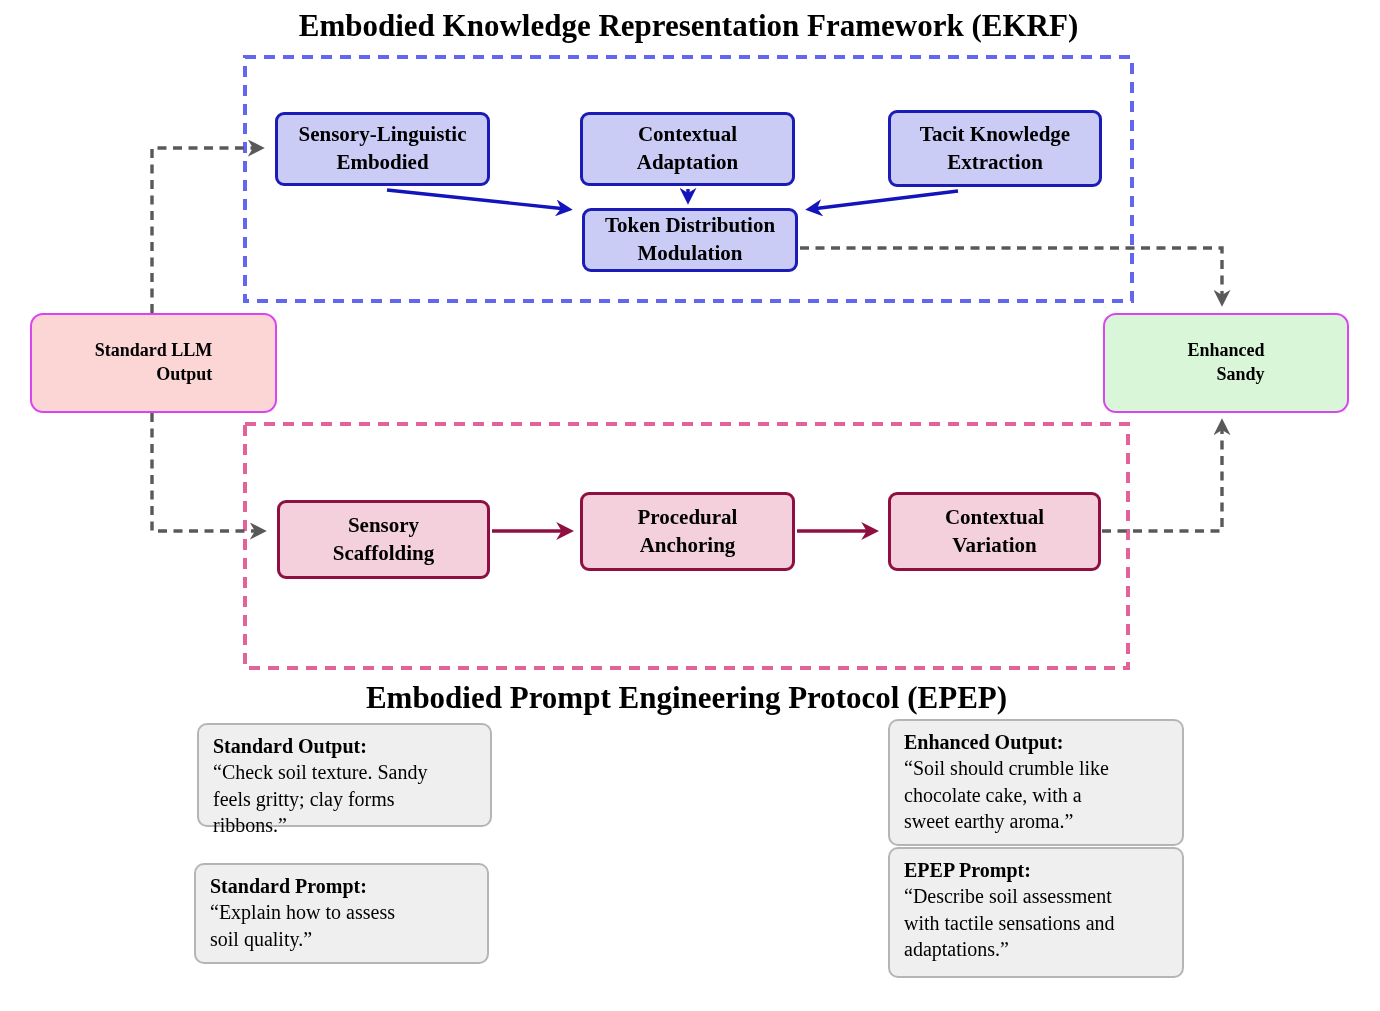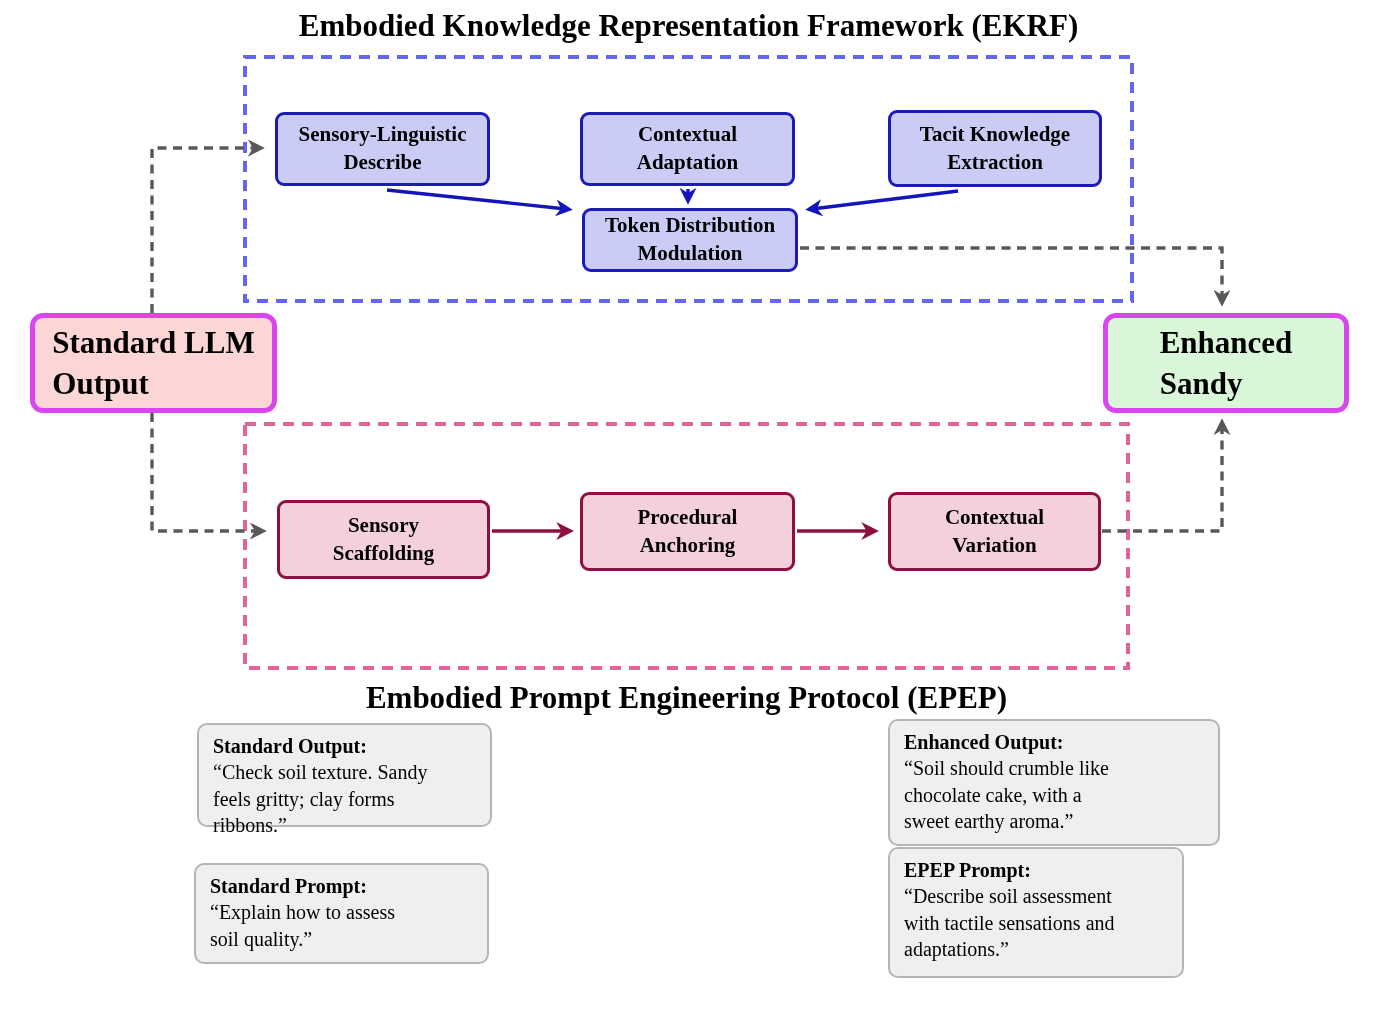--- a/index.html
+++ b/index.html
@@ -16,22 +16,22 @@
     position:absolute;z-index:2;box-sizing:border-box;
     display:flex;align-items:center;justify-content:center;
     text-align:center;white-space:pre-line;font-weight:bold;
     font-size:21px;line-height:1.32;border-radius:9px;
   }
   .node.blue{background:var(--module-blue-fill,#cbccf6);border:3px solid var(--module-blue-border,#1b1bb5);}
   .node.pink{background:var(--module-pink-fill,#f3d0dc);border:3px solid var(--module-pink-border,#8f1040);}
   .ionode{
     position:absolute;z-index:2;box-sizing:border-box;
     display:flex;align-items:center;justify-content:center;
-    text-align:left;white-space:pre-line;font-weight:bold;
-    font-size:31px;line-height:1.33;border:5px solid #d946ef;border-radius:13px;
+    text-align:right;white-space:pre-line;font-weight:bold;
+    font-size:18px;line-height:1.33;border:2px solid #d946ef;border-radius:13px;
   }
   .example{
     position:absolute;z-index:2;box-sizing:border-box;
     background:var(--example-box-fill,#efefef);
     border:2px solid #b5b5b5;border-radius:10px;
     padding:8px 14px;font-size:20px;line-height:1.32;
   }
   .ex-title{font-weight:bold;}
   .ex-body{white-space:pre-line;}
 </style>
@@ -66,21 +66,21 @@
     <path d="M 958 191 L 812 209" fill="none" style="stroke:var(--blue-arrow,#1414bc)" stroke-width="3.4" marker-end="url(#m-blue)"></path>
 
     <path d="M 492 531 L 567 531" fill="none" style="stroke:var(--red-arrow,#8f1040)" stroke-width="3.6" marker-end="url(#m-red)"></path>
     <path d="M 797 531 L 872 531" fill="none" style="stroke:var(--red-arrow,#8f1040)" stroke-width="3.6" marker-end="url(#m-red)"></path>
   </svg>
 
   <div class="title" style="left:245px;top:8px;width:887px;">Embodied Knowledge Representation Framework (EKRF)</div>
   <div class="title" style="left:245px;top:680px;width:883px;">Embodied Prompt Engineering Protocol (EPEP)</div>
 
   <div class="node blue" style="left:275px;top:112px;width:215px;height:74px;">Sensory-Linguistic
-Describe</div>
+Embodied</div>
   <div class="node blue" style="left:580px;top:112px;width:215px;height:74px;">Contextual
 Adaptation</div>
   <div class="node blue" style="left:888px;top:110px;width:214px;height:77px;">Tacit Knowledge
 Extraction</div>
   <div class="node blue" style="left:582px;top:208px;width:216px;height:64px;">Token Distribution
 Modulation</div>
 
   <div class="node pink" style="left:277px;top:492px;width:213px;height:79px;margin-top:8px;">Sensory
 Scaffolding</div>
   <div class="node pink" style="left:580px;top:492px;width:215px;height:79px;">Procedural
@@ -97,21 +97,21 @@
     <div class="ex-title">Standard Output:</div>
     <div class="ex-body">“Check soil texture. Sandy
 feels gritty; clay forms
 ribbons.”</div>
   </div>
   <div class="example" style="left:194px;top:863px;width:295px;height:101px;">
     <div class="ex-title">Standard Prompt:</div>
     <div class="ex-body">“Explain how to assess
 soil quality.”</div>
   </div>
-  <div class="example" style="left:888px;top:719px;width:332px;height:127px;">
+  <div class="example" style="left:888px;top:719px;width:296px;height:127px;">
     <div class="ex-title">Enhanced Output:</div>
     <div class="ex-body">“Soil should crumble like
 chocolate cake, with a
 sweet earthy aroma.”</div>
   </div>
   <div class="example" style="left:888px;top:847px;width:296px;height:131px;">
     <div class="ex-title">EPEP Prompt:</div>
     <div class="ex-body">“Describe soil assessment
 with tactile sensations and
 adaptations.”</div>

